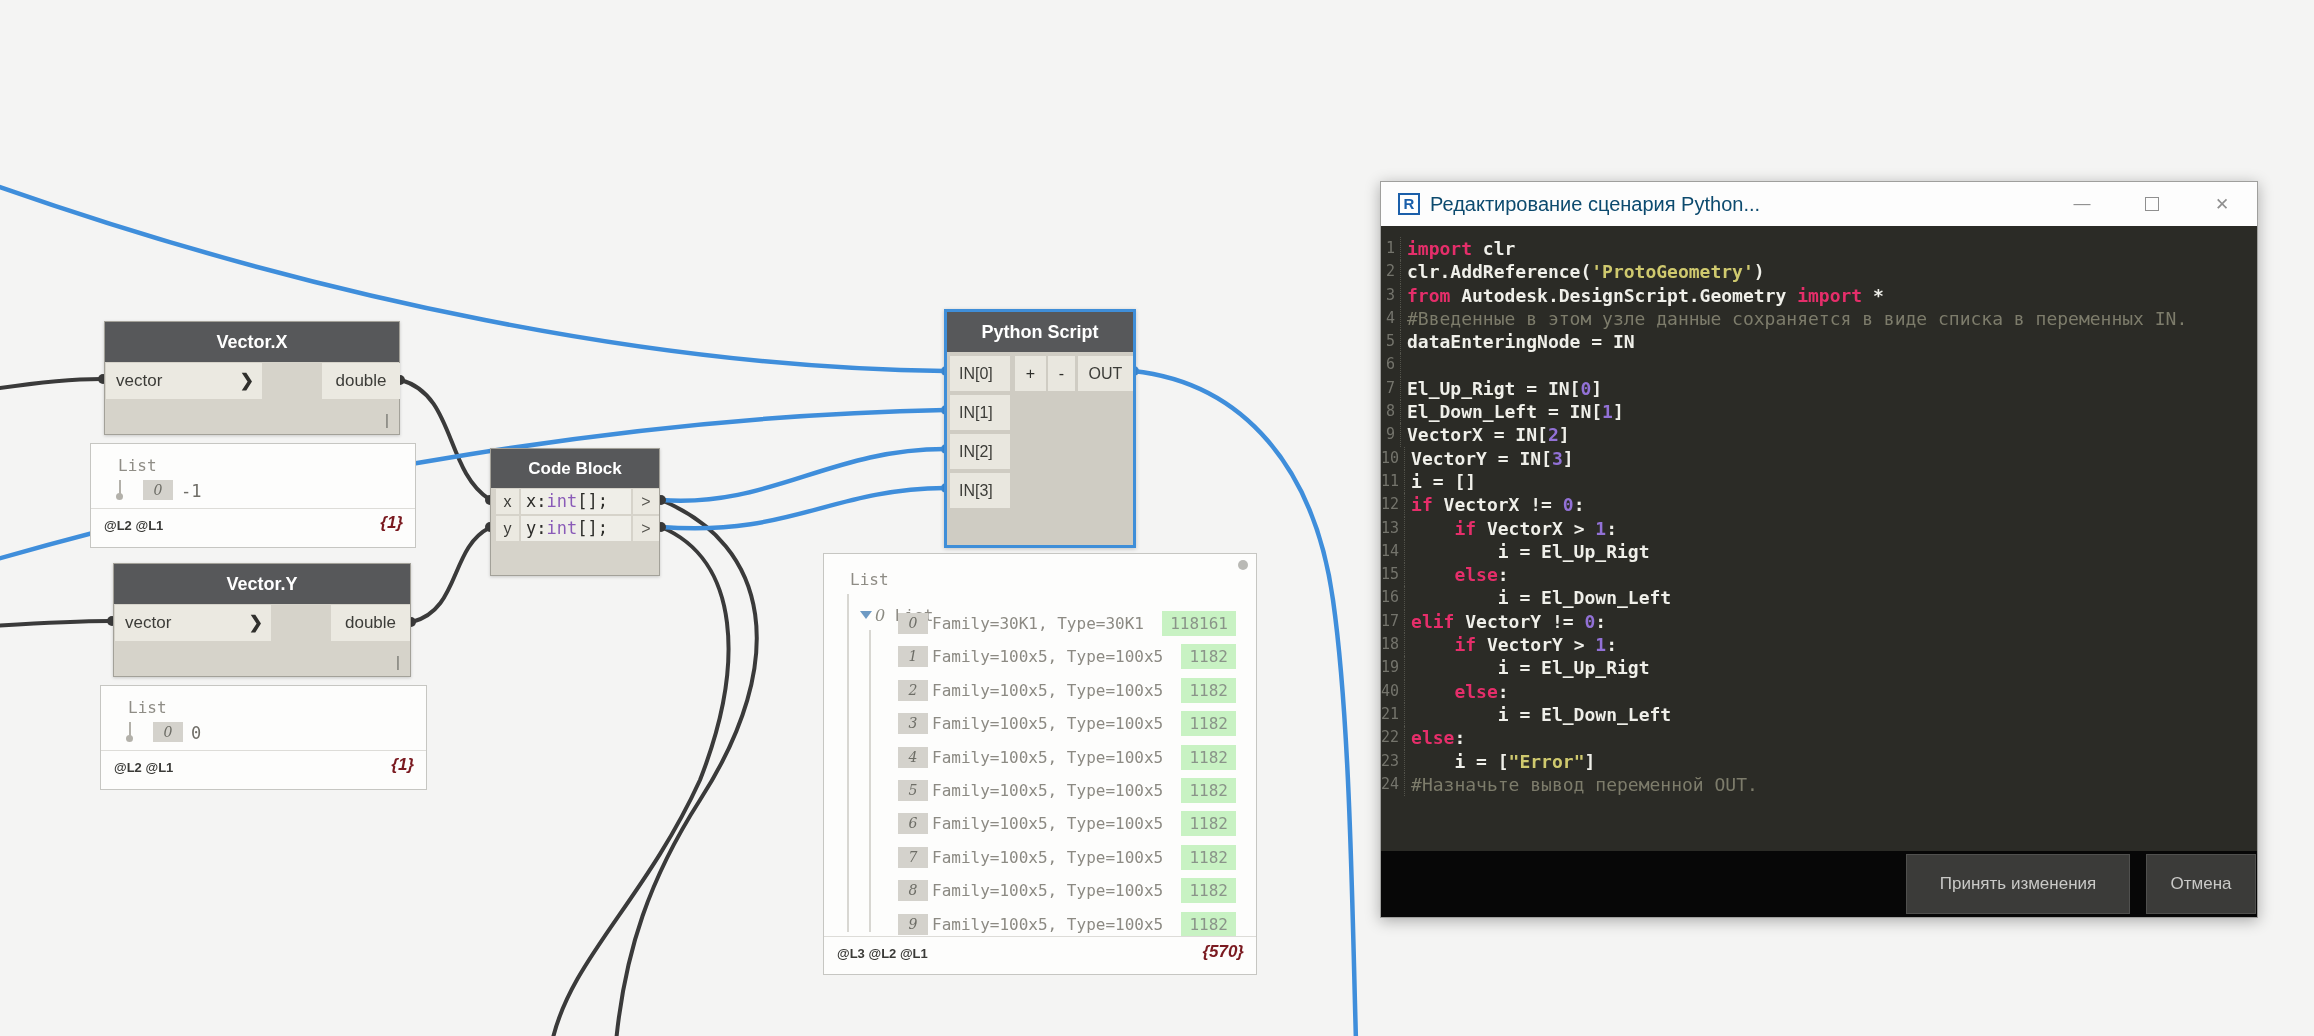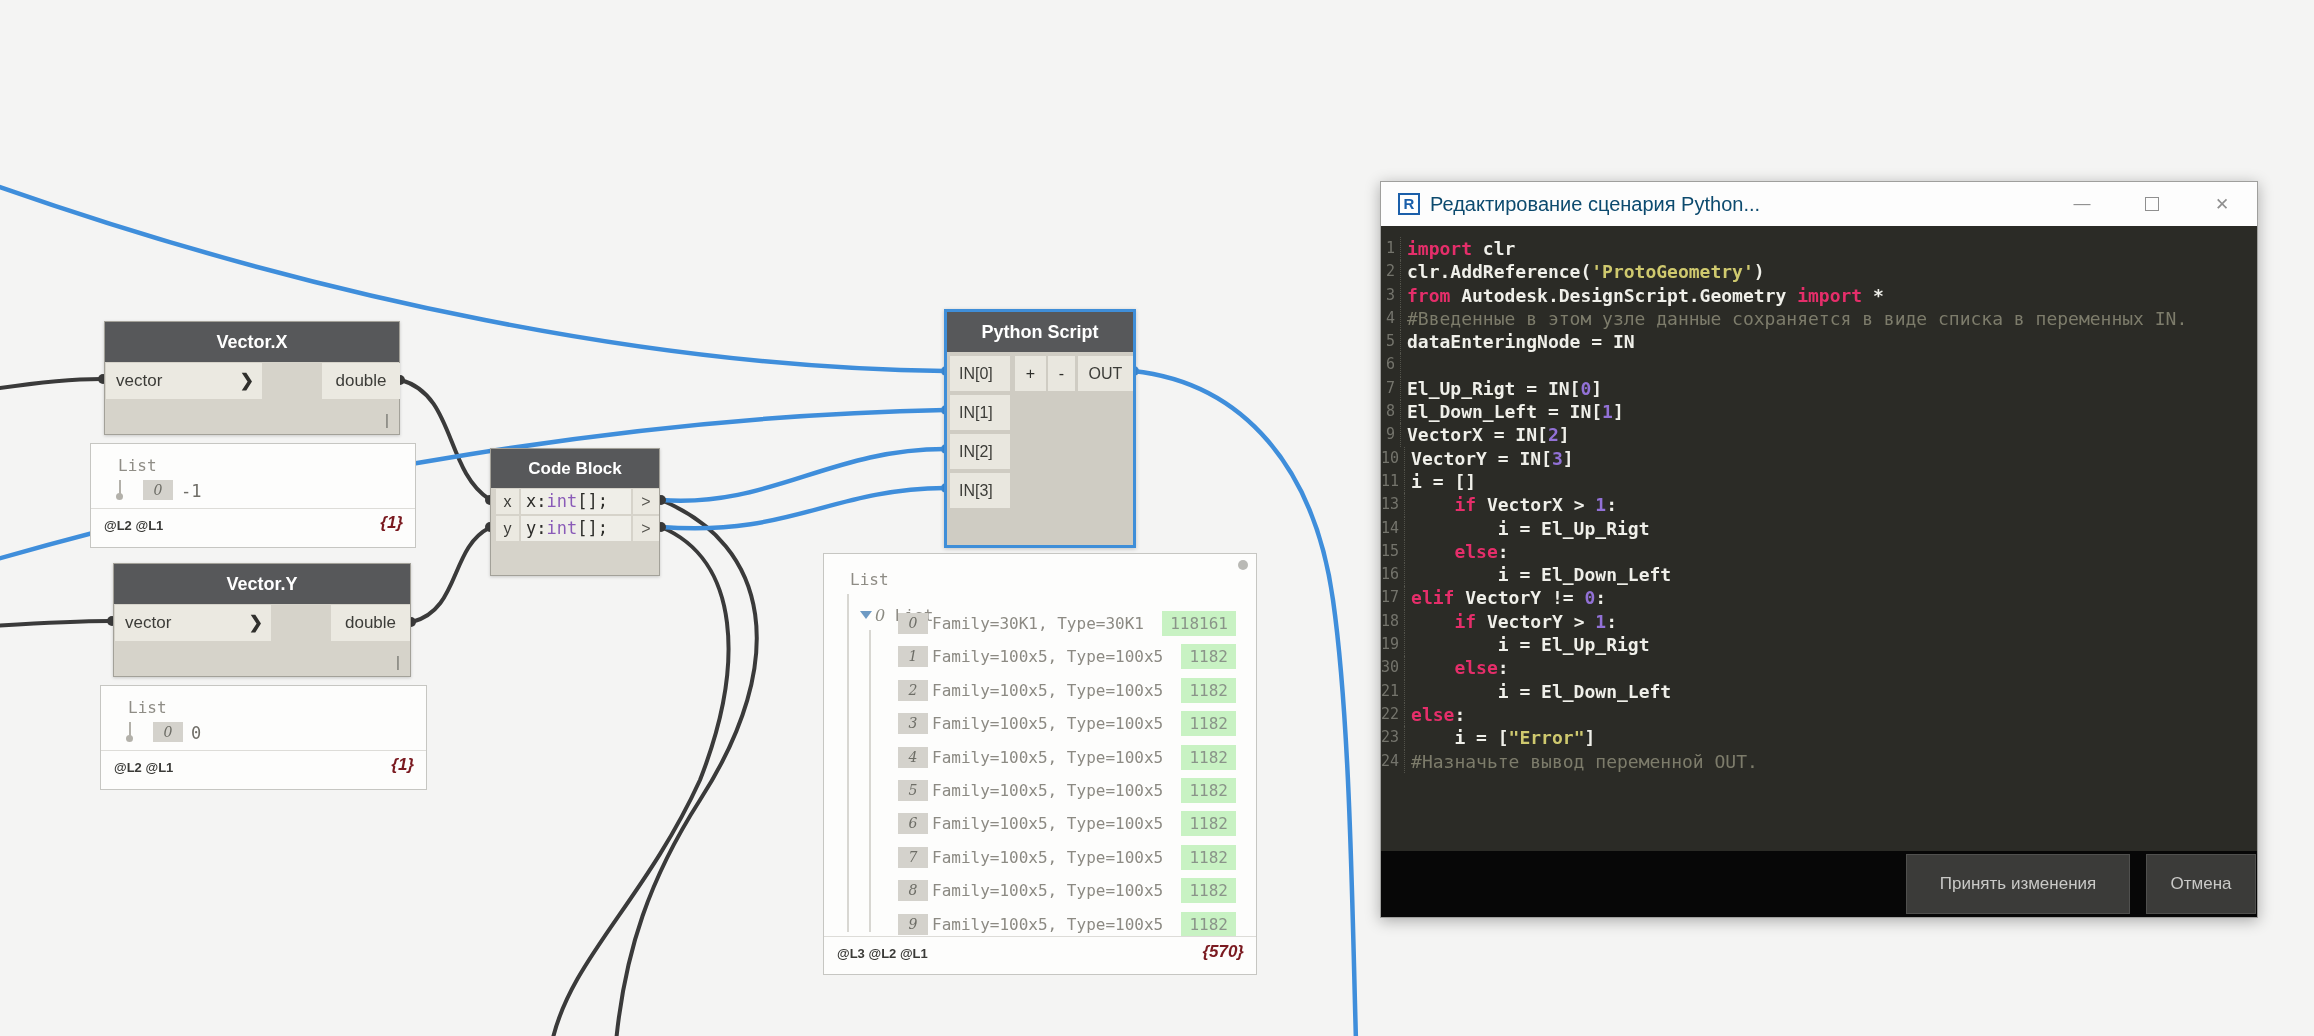--- a/index.html
+++ b/index.html
@@ -317,20 +317,24 @@
           </div>
           <div class="cl">
             <span class="ln">10</span>
             <span class="ct"><span class="tk-pl">VectorY = IN[</span><span class="tk-num">3</span><span class="tk-pl">]</span></span>
           </div>
           <div class="cl">
             <span class="ln">11</span>
             <span class="ct"><span class="tk-pl">i = []</span></span>
           </div>
           <div class="cl">
+            <span class="ln">12</span>
+            <span class="ct"><span class="tk-kw">if</span><span class="tk-pl"> VectorX != </span><span class="tk-num">0</span><span class="tk-pl">:</span></span>
+          </div>
+          <div class="cl">
             <span class="ln">13</span>
             <span class="ct"><span class="tk-pl">    </span><span class="tk-kw">if</span><span class="tk-pl"> VectorX &gt; </span><span class="tk-num">1</span><span class="tk-pl">:</span></span>
           </div>
           <div class="cl">
             <span class="ln">14</span>
             <span class="ct"><span class="tk-pl">        i = El_Up_Rigt</span></span>
           </div>
           <div class="cl">
             <span class="ln">15</span>
             <span class="ct"><span class="tk-pl">    </span><span class="tk-kw">else</span><span class="tk-pl">:</span></span>
@@ -345,21 +349,21 @@
           </div>
           <div class="cl">
             <span class="ln">18</span>
             <span class="ct"><span class="tk-pl">    </span><span class="tk-kw">if</span><span class="tk-pl"> VectorY &gt; </span><span class="tk-num">1</span><span class="tk-pl">:</span></span>
           </div>
           <div class="cl">
             <span class="ln">19</span>
             <span class="ct"><span class="tk-pl">        i = El_Up_Rigt</span></span>
           </div>
           <div class="cl">
-            <span class="ln">30</span>
+            <span class="ln">40</span>
             <span class="ct"><span class="tk-pl">    </span><span class="tk-kw">else</span><span class="tk-pl">:</span></span>
           </div>
           <div class="cl">
             <span class="ln">21</span>
             <span class="ct"><span class="tk-pl">        i = El_Down_Left</span></span>
           </div>
           <div class="cl">
             <span class="ln">22</span>
             <span class="ct"><span class="tk-kw">else</span><span class="tk-pl">:</span></span>
           </div>

